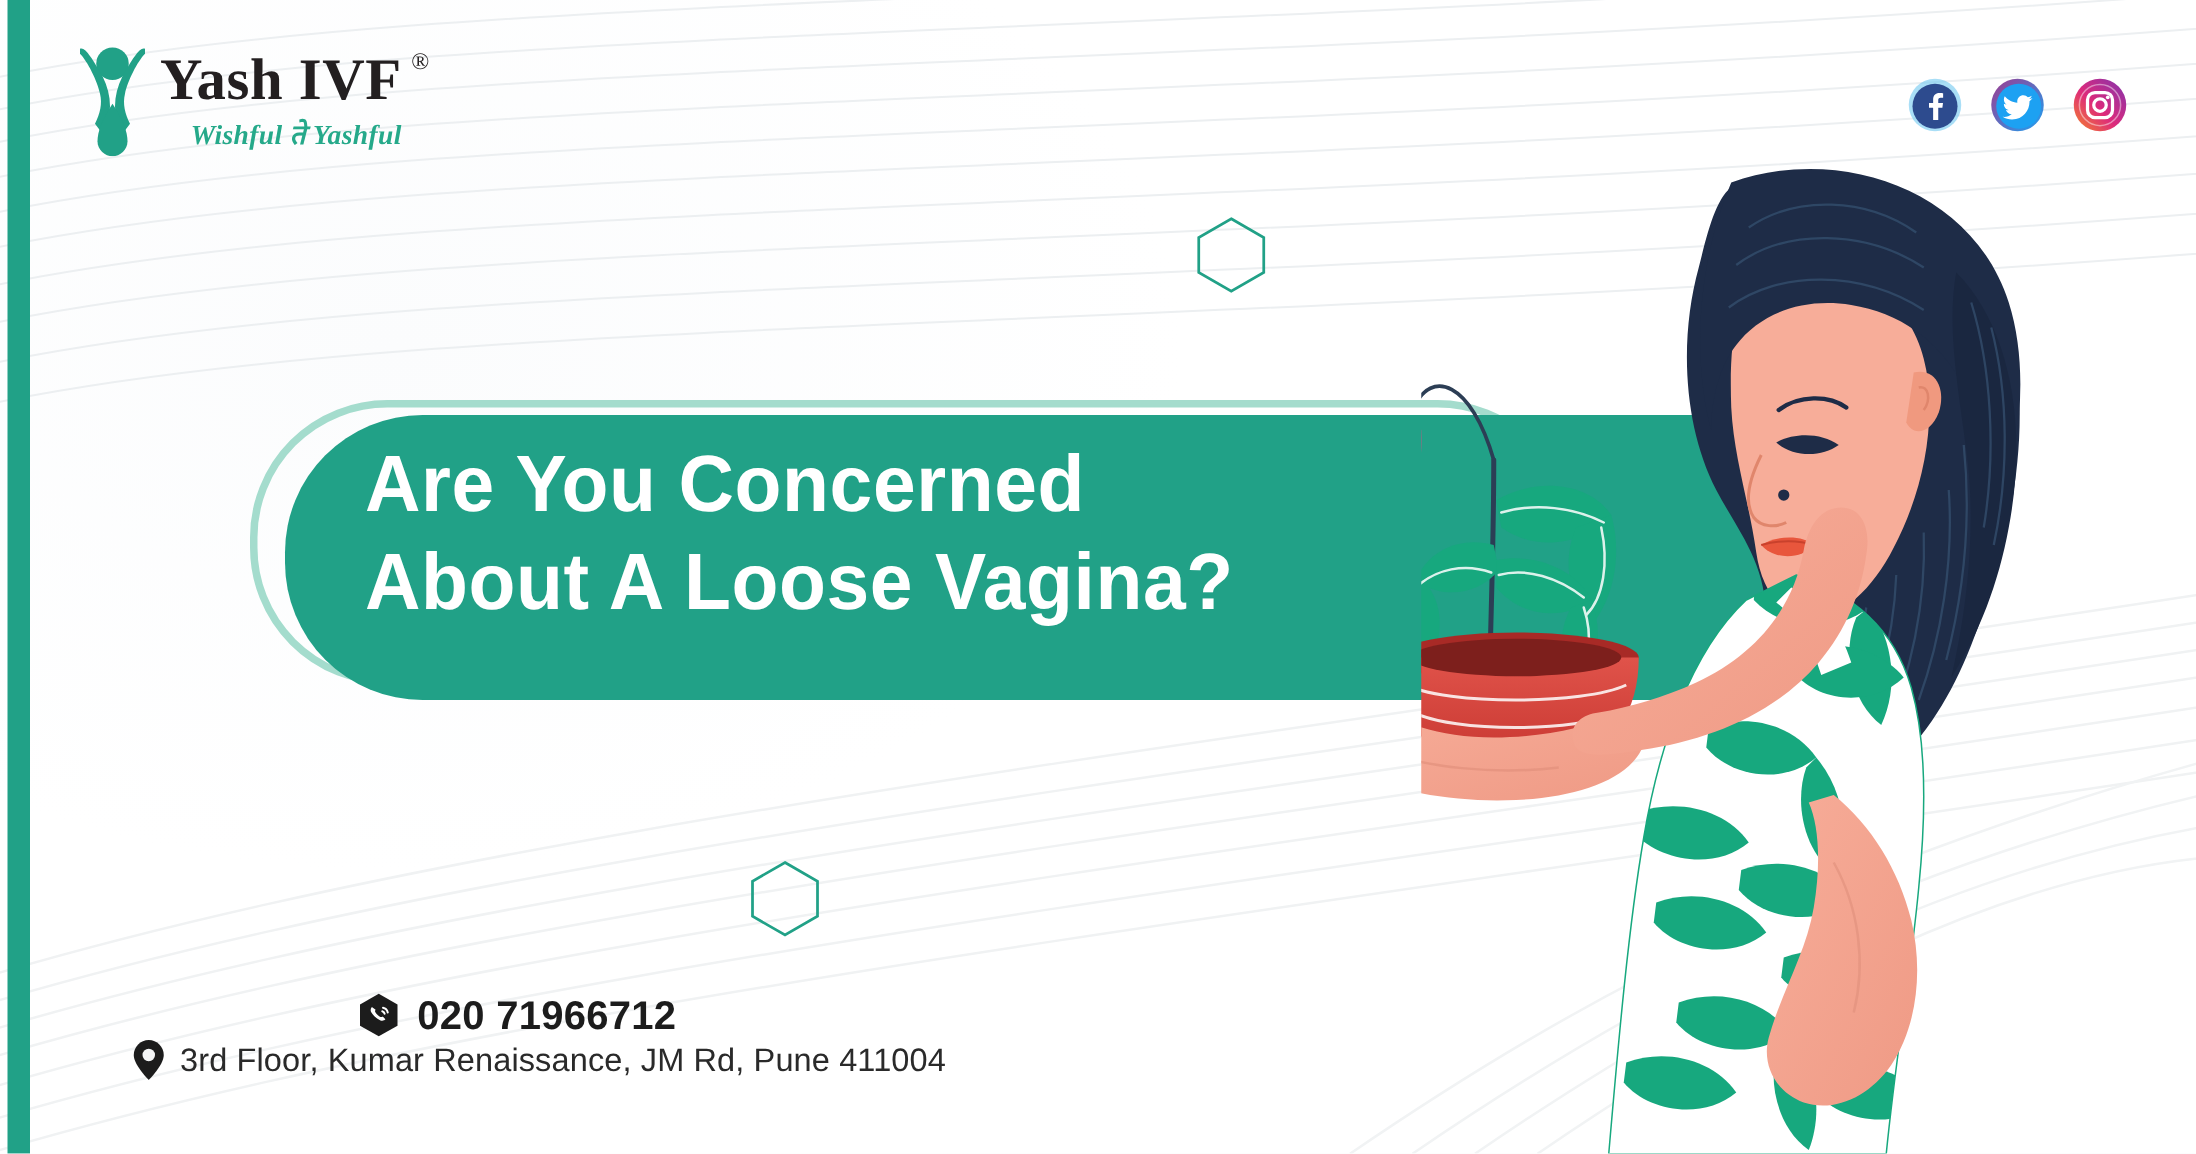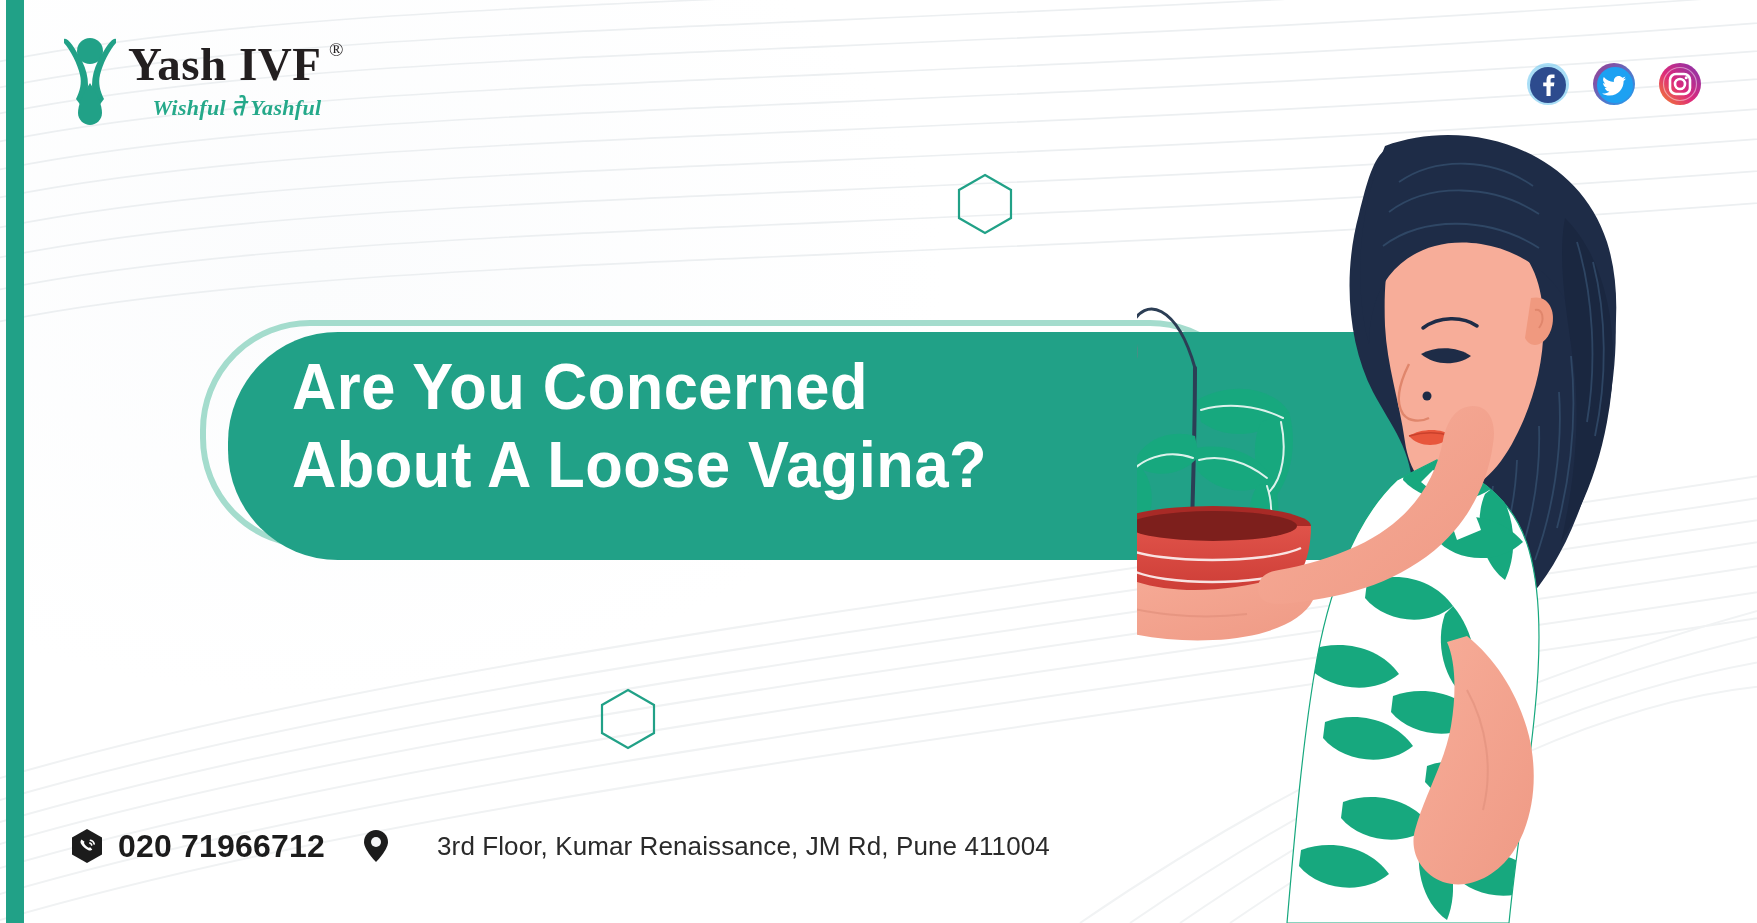--- a/index.html
+++ b/index.html
@@ -97,23 +97,24 @@
     right: 0; top: 130px;
     width: 620px; height: 793px;
     z-index: 5;
   }
   
   .footer {
     position: absolute;
     left: 68px; bottom: 58px;
     display: flex; align-items: center;
     z-index: 8;
+    flex-direction: column;
   }
   .contact-item { display: flex; align-items: center; }
-  .contact-item + .contact-item { margin-left: 38px; gap: 36px; }
+  .contact-item + .contact-item { margin-left: 38px; }
   .contact-icon { flex: none; margin-right: 12px; }
   .phone-text {
     font-size: 32px; font-weight: 700; color: #1c1c1c;
     letter-spacing: .2px;
   }
   .address-text {
     font-size: 26px; font-weight: 400; color: #2a2a2a;
     letter-spacing: .1px;
   }
 </style>

